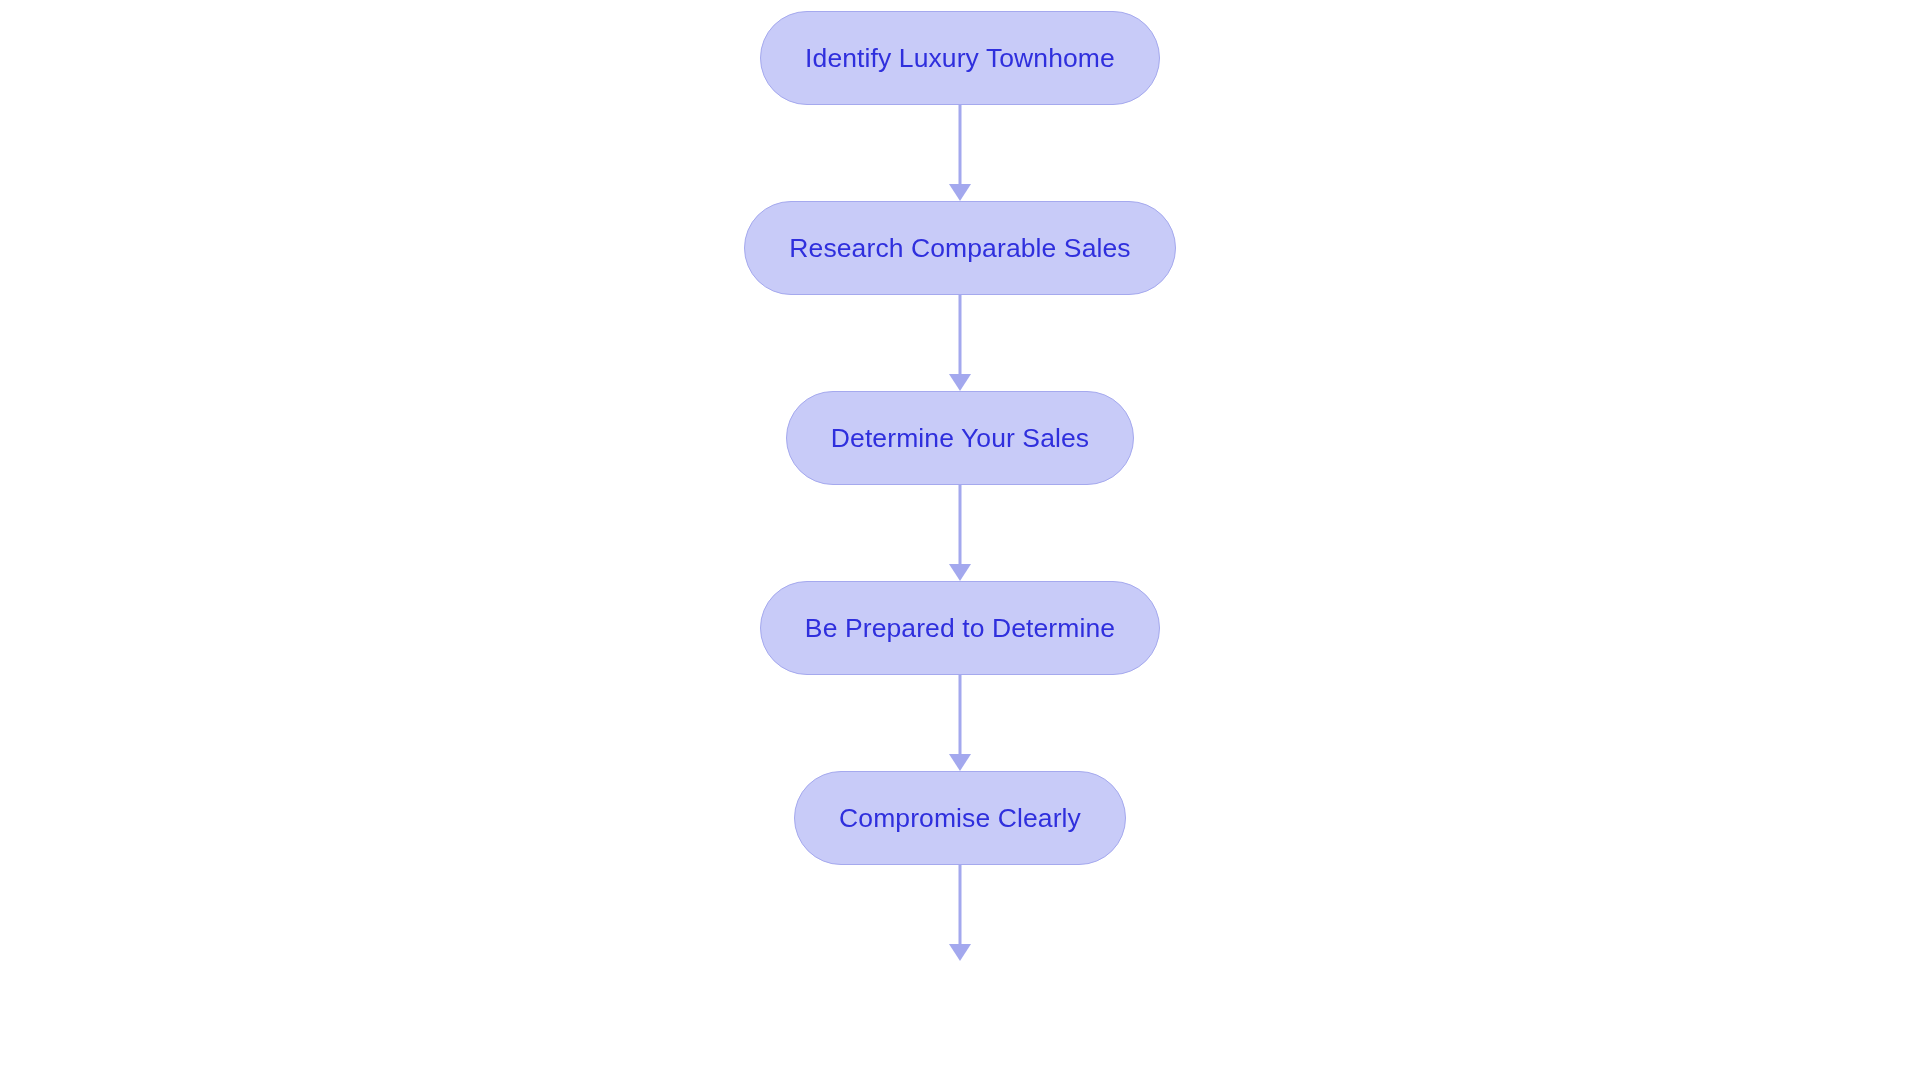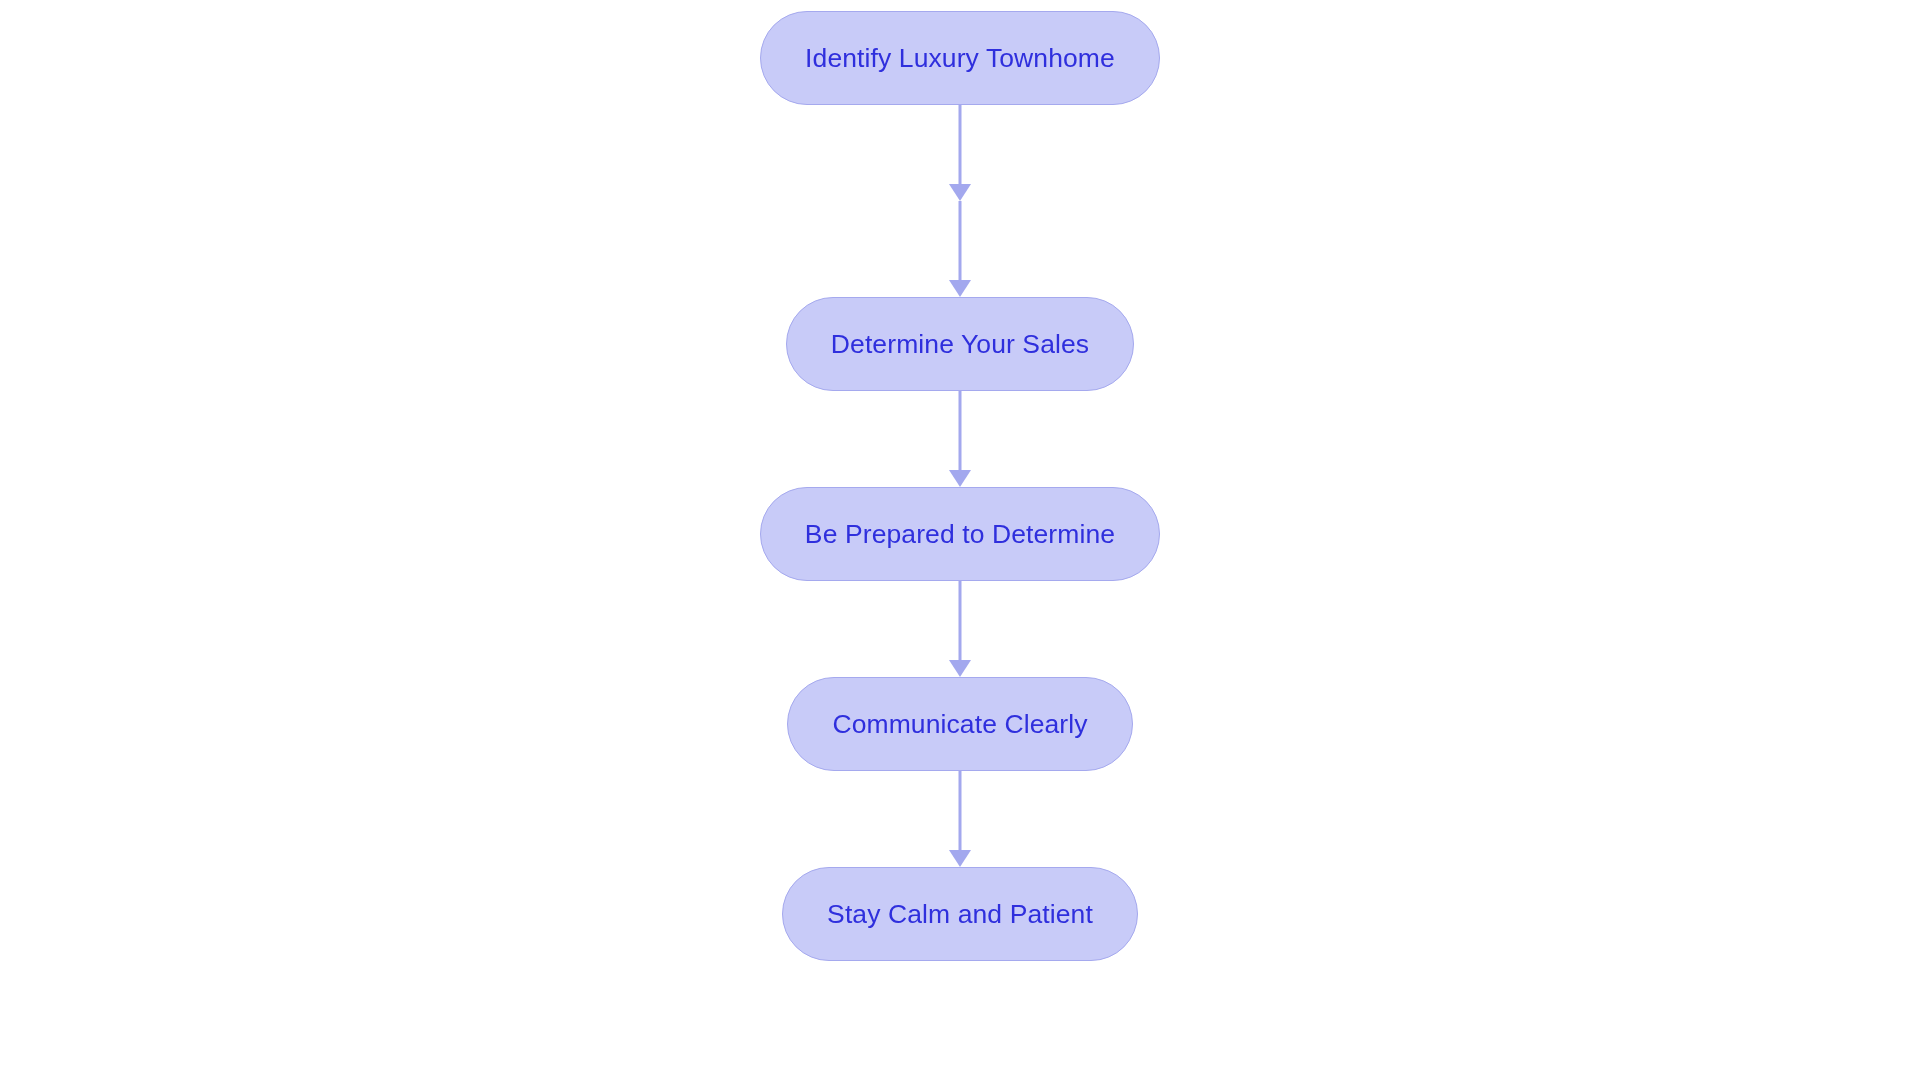--- a/index.html
+++ b/index.html
@@ -97,20 +97,23 @@
 
     <div class="node">
       <span class="node-label">Identify Luxury Townhome</span>
     </div>
 
     <div class="connector">
       <div class="connector-line"></div>
       <div class="connector-arrow"></div>
     </div>
 
+    <div class="node">
+      <span class="node-label">Research Comparable Sales</span>
+    </div>
 
     <div class="connector">
       <div class="connector-line"></div>
       <div class="connector-arrow"></div>
     </div>
 
     <div class="node">
       <span class="node-label">Determine Your Sales</span>
     </div>
 
@@ -122,26 +125,23 @@
     <div class="node">
       <span class="node-label">Be Prepared to Determine</span>
     </div>
 
     <div class="connector">
       <div class="connector-line"></div>
       <div class="connector-arrow"></div>
     </div>
 
     <div class="node">
-      <span class="node-label">Communicate Clearly</span>
+      <span class="node-label">Compromise Clearly</span>
     </div>
 
     <div class="connector">
       <div class="connector-line"></div>
       <div class="connector-arrow"></div>
     </div>
 
-    <div class="node">
-      <span class="node-label">Stay Calm and Patient</span>
-    </div>
 
   </div>
 </div>
 
 </body></html>

